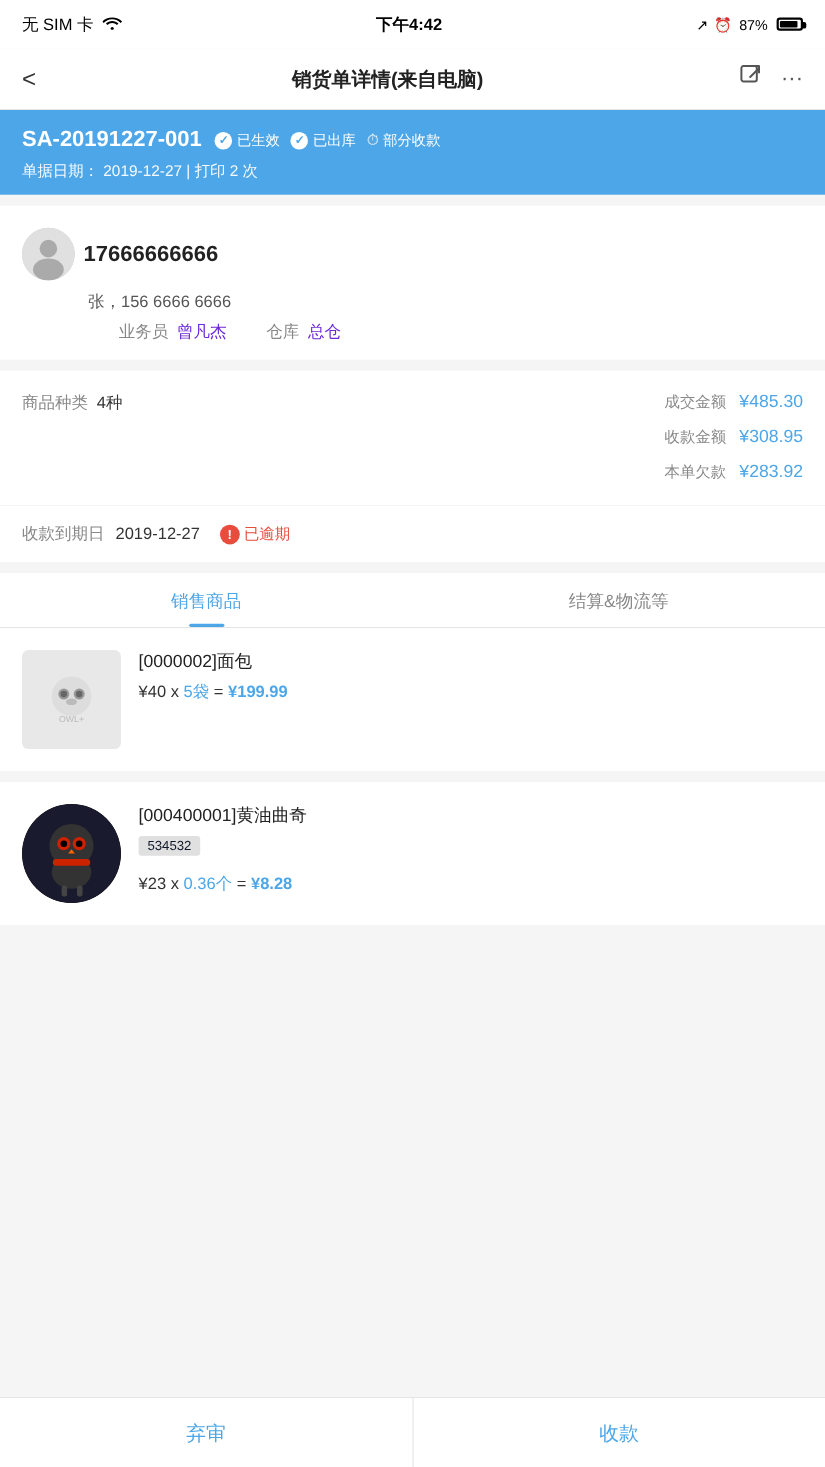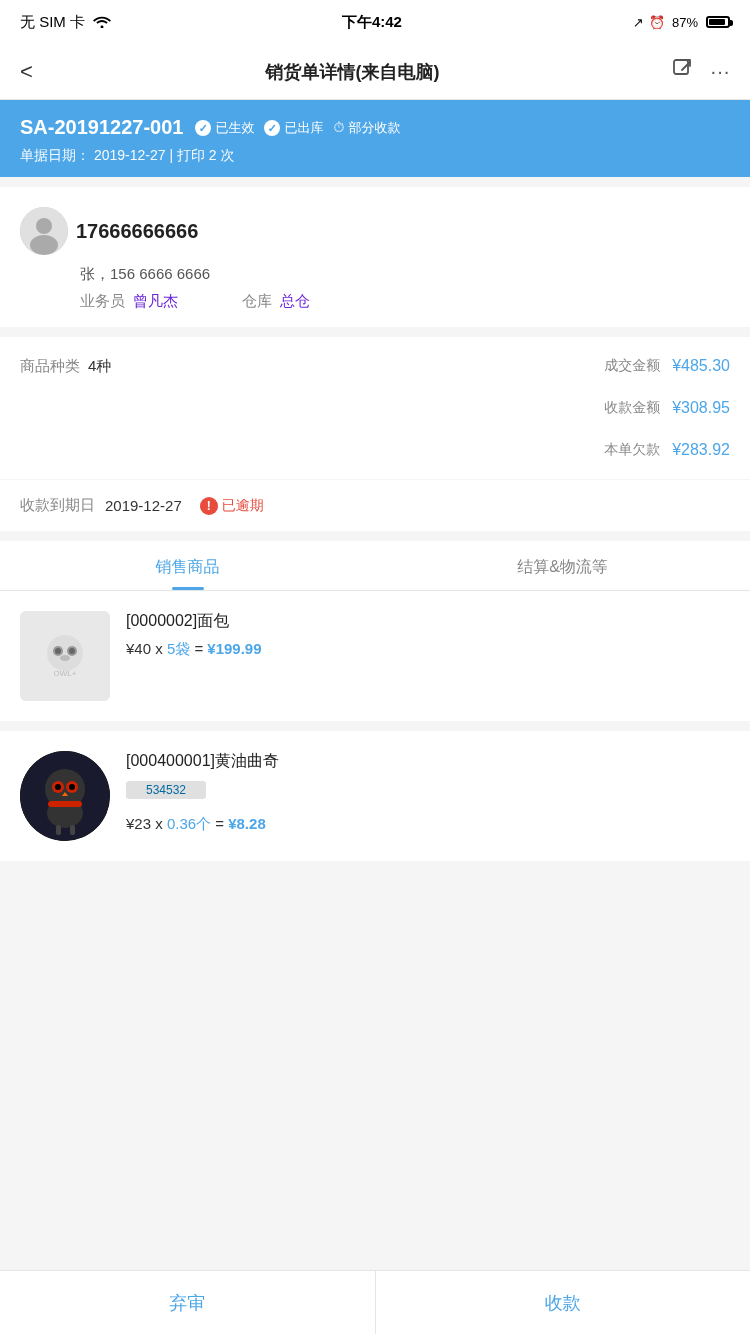--- a/index.html
+++ b/index.html
@@ -159,22 +159,22 @@
       color: #222;
     }
     .customer-details {
       font-size: 15px;
       color: #555;
       margin-left: 60px;
       margin-bottom: 8px;
     }
     .customer-meta {
       display: flex;
-      gap: 64px;
-      margin-left: 60px;
+      gap: 36px;
+      margin-left: 88px;
       text-align: center;
     }
     .meta-item {
       display: flex;
       align-items: center;
       gap: 8px;
       font-size: 15px;
       color: #555;
     }
     .meta-label { color: #888; }
@@ -194,21 +194,21 @@
     .stats-left {
       display: flex;
       gap: 8px;
     }
     .stats-label { font-size: 15px; color: #888; }
     .stats-value { font-size: 15px; color: #333; font-weight: 500; }
     .stats-right {
       display: flex;
       flex-direction: column;
       align-items: center;
-      gap: 24px;
+      gap: 14px;
     }
     .stat-item {
       display: flex;
       align-items: center;
       gap: 12px;
     }
     .stat-name { font-size: 14px; color: #888; }
     .stat-amount { font-size: 16px; color: #4da6e8; font-weight: 500; }
 
     
@@ -303,23 +303,23 @@
     .product-info { flex: 1; }
     .product-name {
       font-size: 16px;
       color: #222;
       margin-bottom: 8px;
       font-weight: 500;
     }
     .product-tag {
       display: inline-block;
       background: #e0e0e0;
-      color: #0369a1;
+      color: #0f172a;
       font-size: 12px;
-      padding: 2px 20px;
+      padding: 2px 8px;
       border-radius: 3px;
       margin-bottom: 8px;
     }
     .product-price {
       font-size: 15px;
       color: #333;
     }
     .product-price .qty {
       color: #4da6e8;
     }

